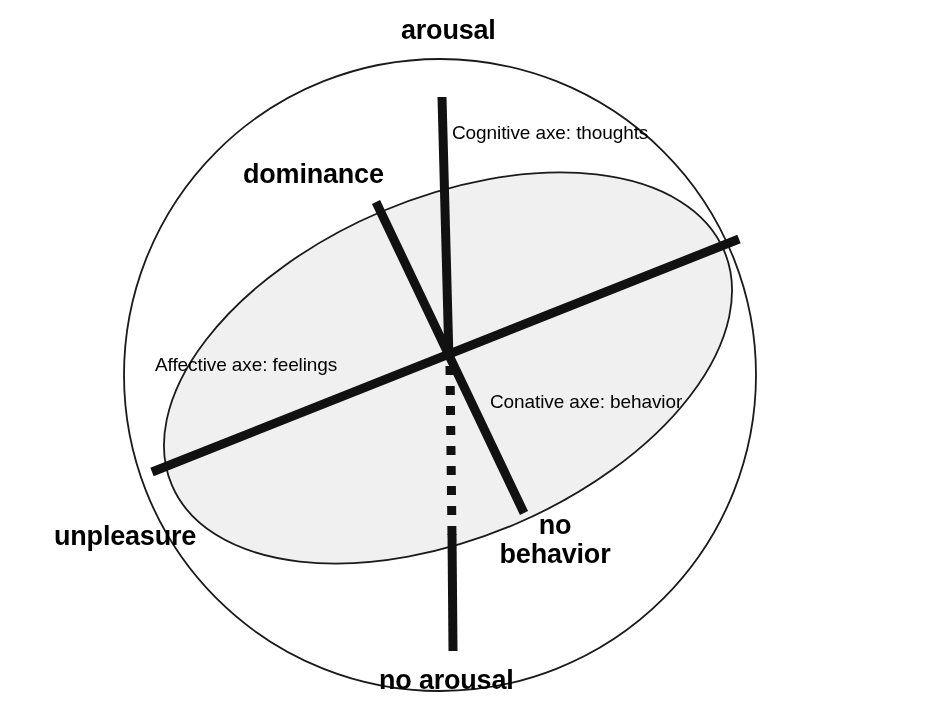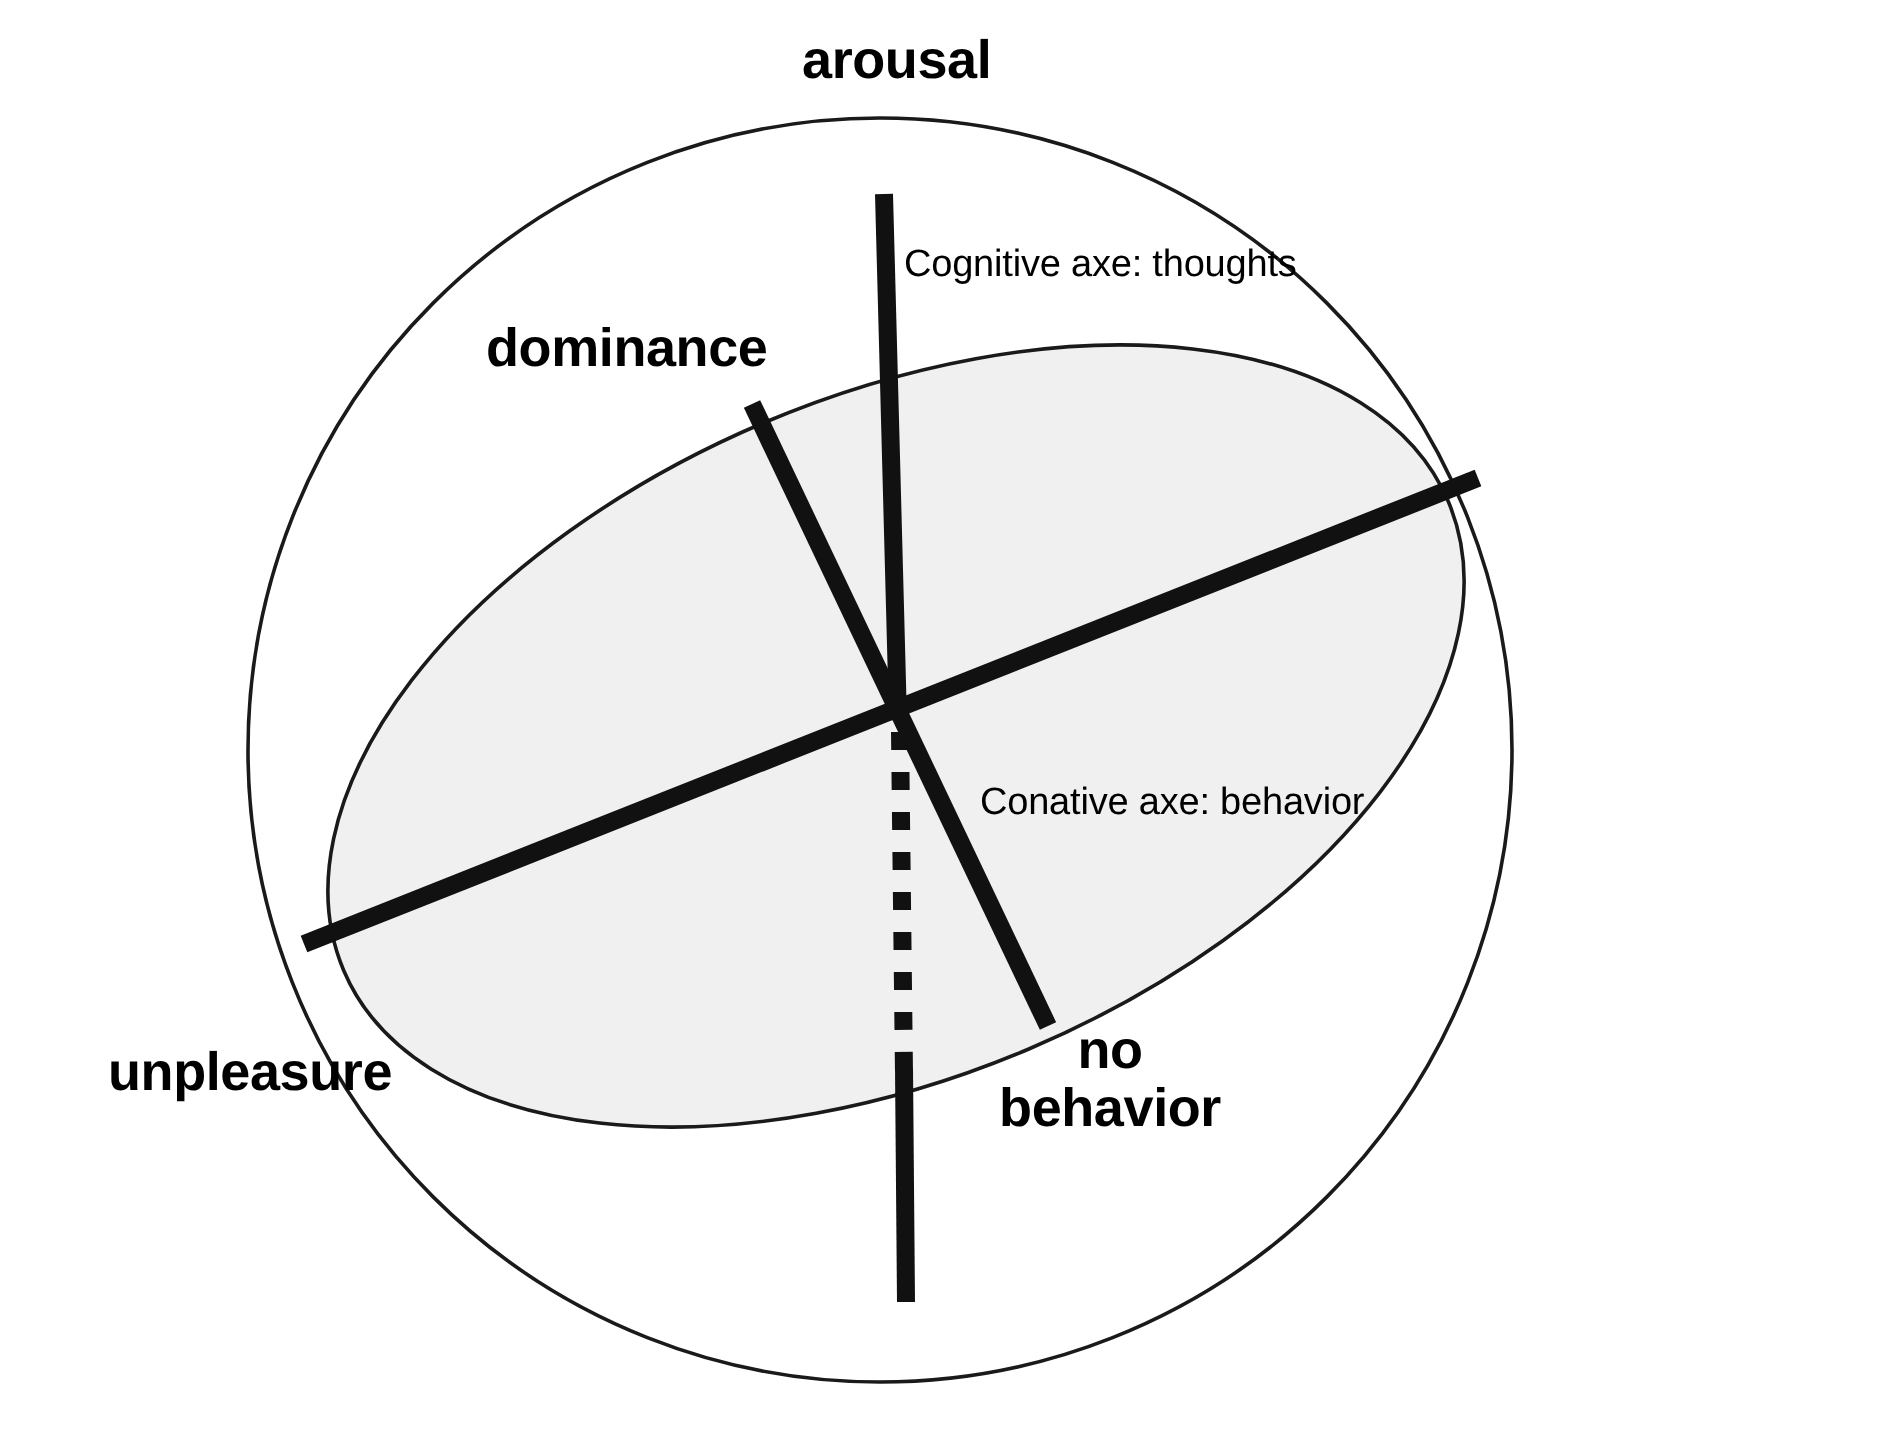--- a/index.html
+++ b/index.html
@@ -78,27 +78,29 @@
     <line x1="452" y1="534" x2="453" y2="651" stroke="#111111" stroke-width="9" stroke-linecap="butt"></line>
 
     <line x1="152" y1="472" x2="739" y2="239" stroke="#111111" stroke-width="9" stroke-linecap="butt"></line>
 
     <line x1="376" y1="202" x2="524" y2="513" stroke="#111111" stroke-width="9" stroke-linecap="butt"></line>
 
   </svg>
 
   <div class="pole-label" id="label-arousal">arousal</div>
 
+  <div class="pole-label" id="label-no-arousal">no arousal</div>
 
 
   <div class="pole-label" id="label-unpleasure">unpleasure</div>
 
   <div class="pole-label" id="label-dominance">dominance</div>
 
   <div class="pole-label" id="label-no-dominance">no
 behavior</div>
 
   <div class="axis-label" id="label-cognitive">Cognitive axe: thoughts</div>
 
+  <div class="axis-label" id="label-affective">Affective axe: feelings</div>
 
   <div class="axis-label" id="label-conative">Conative axe: behavior</div>
 
 </div>
 
 </body></html>

